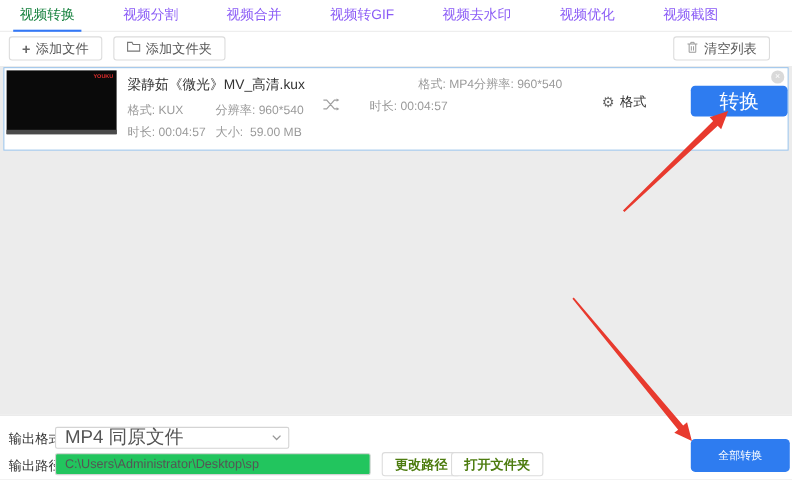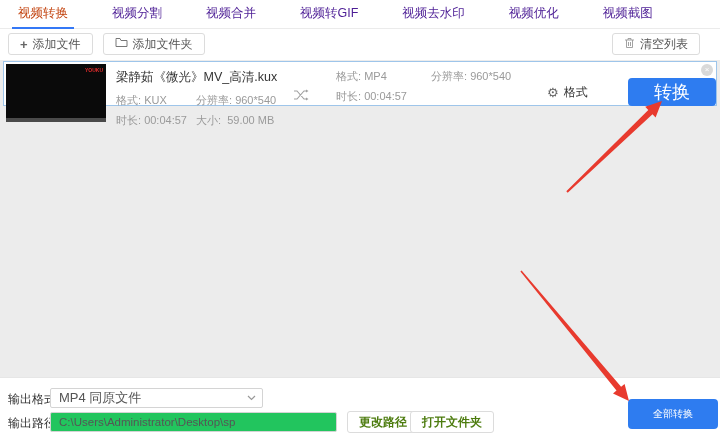--- a/index.html
+++ b/index.html
@@ -8,52 +8,52 @@
     font-family:"Liberation Sans","DejaVu Sans",sans-serif;
     background:#ececec; position:relative; overflow:hidden;
     color:#333;
   }
   
   .tabbar {
     position:absolute; left:0; top:0; width:720px; height:29px;
     background:#fff; border-bottom:1px solid #ebebeb;
     display:flex; align-items:center; padding-left:18px; gap:44px;
   }
-  .tab { font-size:12.5px; color:#4c1d95; cursor:pointer; position:relative; height:29px; line-height:27px; }
-  .tab.active { color:#c2410c; }
+  .tab { font-size:12.5px; color:#8b5cf6; cursor:pointer; position:relative; height:29px; line-height:27px; }
+  .tab.active { color:#15803d; }
   .tab.active::after {
     content:""; position:absolute; left:-6px; right:-6px; bottom:0; height:2px; background:#3478f6;
   }
   
   .toolbar {
     position:absolute; left:0; top:29px; width:720px; height:31px; background:#fff;
   }
   .btn-outline {
     display:inline-flex; align-items:center; gap:5px;
     border:1px solid #dcdcdc; border-radius:3px; background:#fff;
     height:22px; padding:0 11px; font-size:12px; color:#555; cursor:pointer;
   }
   .toolbar .left { position:absolute; left:8px; top:4px; display:flex; gap:10px; }
   .toolbar .right { position:absolute; right:20px; top:4px; }
   .plus-glyph { font-size:13px; color:#666; font-weight:bold; line-height:1; }
   
   .file-row {
-    position:absolute; left:3px; top:61px; width:714px; height:45px;
+    position:absolute; left:3px; top:61px; width:714px; height:76px;
     background:#fff; border:1px solid #9ec5ea;
   }
   .thumb {
     position:absolute; left:2px; top:2px; width:100px; height:58px; background:#0a0a0a;
   }
   .thumb .logo { position:absolute; right:3px; top:3px; font-size:5px; letter-spacing:0; color:#e02c2c; font-weight:bold; }
   .thumb .strip { position:absolute; left:0; bottom:0; width:100%; height:4px; background:#4a4a4a; }
   .info { position:absolute; top:7px; font-size:11px; color:#9a9a9a; }
   .info .title { font-size:12.5px; color:#333; margin-bottom:7px; white-space:nowrap; }
   .meta-row { display:flex; margin-bottom:5px; white-space:nowrap; }
   .meta-pair { width:80px; }
-  .meta-pair.wide { width:95px; }
+  .meta-pair.wide { width:95px;text-align:right; }
   .src-info { left:112px; }
   .out-info { left:332px; }
   .pencil { color:#8a8a8a; font-size:11px; margin-right:3px; }
   .swap-icon { position:absolute; left:289px; top:26px; }
   .format-btn {
     position:absolute; left:543px; top:22px; display:flex; align-items:center; gap:5px;
     font-size:12px; color:#333; cursor:pointer;
   }
   .gear-glyph { font-size:13px; color:#666; }
   .convert-btn {
@@ -67,21 +67,21 @@
   }
   
   .footer {
     position:absolute; left:0; top:377px; width:720px; height:59px;
     background:#fff; border-top:1px solid #e6e6e6;
   }
   .form-label { position:absolute; left:8px; font-size:12px; color:#333; }
   .select-box {
     position:absolute; left:50px; top:10px; width:213px; height:20px;
     border:1px solid #d4d4d4; border-radius:2px; background:#fff;
-    font-size:13px; color:#555; line-height:18px; padding:0 18px 0 8px; cursor:pointer;
+    font-size:17px; color:#555; line-height:18px; padding:0 18px 0 8px; cursor:pointer;
   }
   .select-box svg { position:absolute; right:6px; top:6px; }
   .path-input {
     position:absolute; left:50px; top:34px; width:287px; height:20px;
     border:1px solid #d4d4d4; border-radius:2px; background:#22c55e;
     font-size:11.5px; color:#555; padding:0 8px;
     font-family:"Liberation Sans","DejaVu Sans",sans-serif;
   }
   .footer .btn-outline { position:absolute; top:33px; height:22px; color:#4d7c0f;font-weight:bold; }
   .btn-change { left:347px; }

